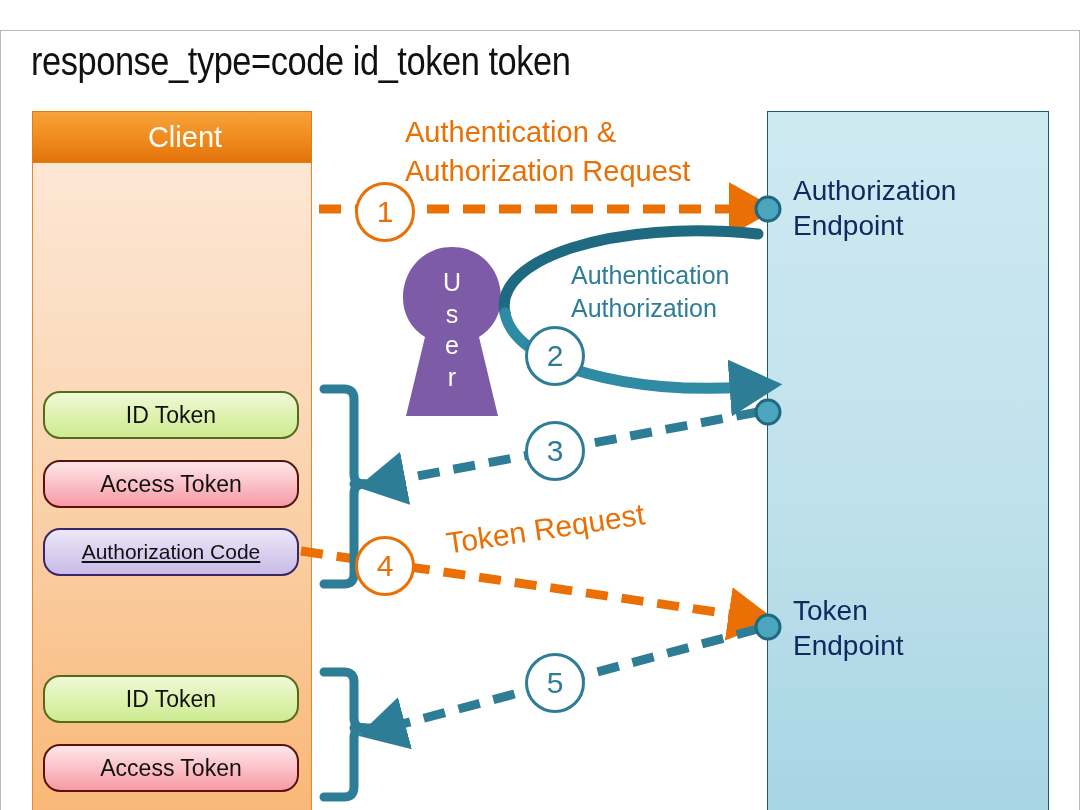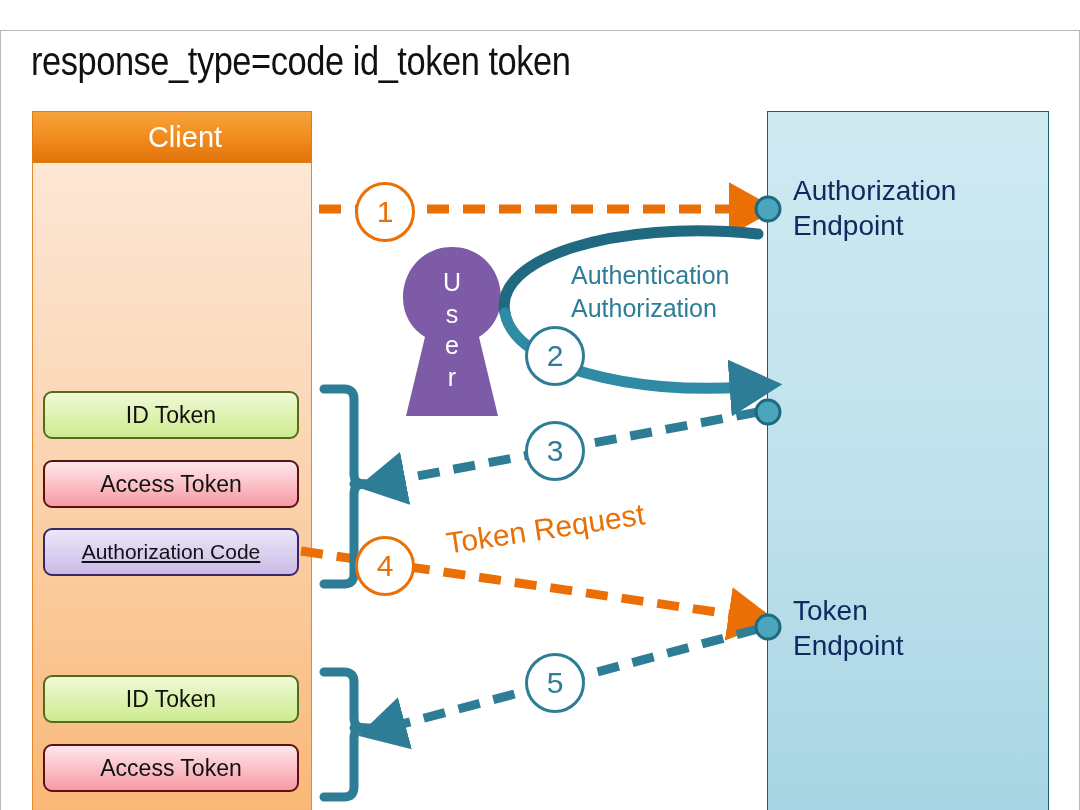--- a/index.html
+++ b/index.html
@@ -45,21 +45,21 @@
   .endpoint-label{
     position:absolute;color:#102a60;font-size:28px;line-height:1.26;
     font-family:"Liberation Sans",sans-serif;white-space:pre-line;
   }
   #auth-endpoint-label{left:792px;top:142px;}
   #token-endpoint-label{left:792px;top:562px;}
 
   
   .chip{
     position:absolute;left:42px;width:256px;height:48px;box-sizing:border-box;
-    border-radius:9px;display:flex;align-items:center;justify-content:center;
+    border-radius:17px;display:flex;align-items:center;justify-content:center;
     font-family:"Liberation Sans",sans-serif;font-size:23px;color:#111111;
   }
   .chip.green{border:2px solid #556b1a;
     background:linear-gradient(to bottom,#f0f9d8 0%,#e0f3b4 45%,#cdeb91 100%);}
   .chip.pink{border:2px solid #5b1111;
     background:linear-gradient(to bottom,#fde7ea 0%,#fbc5cb 45%,#f79aa4 100%);}
   .chip.purple{border:2px solid #3b2566;
     background:linear-gradient(to bottom,#ece7f8 0%,#ddd3f0 45%,#c9bbe7 100%);
     font-size:21px;text-decoration:underline;}
   #chip-id-1{top:360px;}
@@ -182,20 +182,22 @@
       <path d="M323 641 L343 641 Q353 641 353 651 L353 687 Q353 697 363 697"></path>
       <path d="M323 766 L343 766 Q353 766 353 756 L353 707 Q353 697 363 697"></path>
       <path d="M353 697 L375 697"></path>
     </g>
 
     <circle cx="767" cy="178" r="12" fill="#4ba6bd" stroke="#1f6a80" stroke-width="3"></circle>
     <circle cx="767" cy="381" r="12" fill="#4ba6bd" stroke="#1f6a80" stroke-width="3"></circle>
     <circle cx="767" cy="596" r="12" fill="#4ba6bd" stroke="#1f6a80" stroke-width="3"></circle>
   </svg>
 
+  <div class="lbl" id="lbl-authreq">Authentication &amp;
+Authorization Request</div>
   <div class="lbl" id="lbl-authauth">Authentication
 Authorization</div>
   <div class="lbl" id="lbl-tokenreq">Token Request</div>
 
   <div class="num orange" id="num-1">1</div>
   <div class="num teal" id="num-2">2</div>
   <div class="num teal" id="num-3">3</div>
   <div class="num orange" id="num-4">4</div>
   <div class="num teal" id="num-5">5</div>
 

